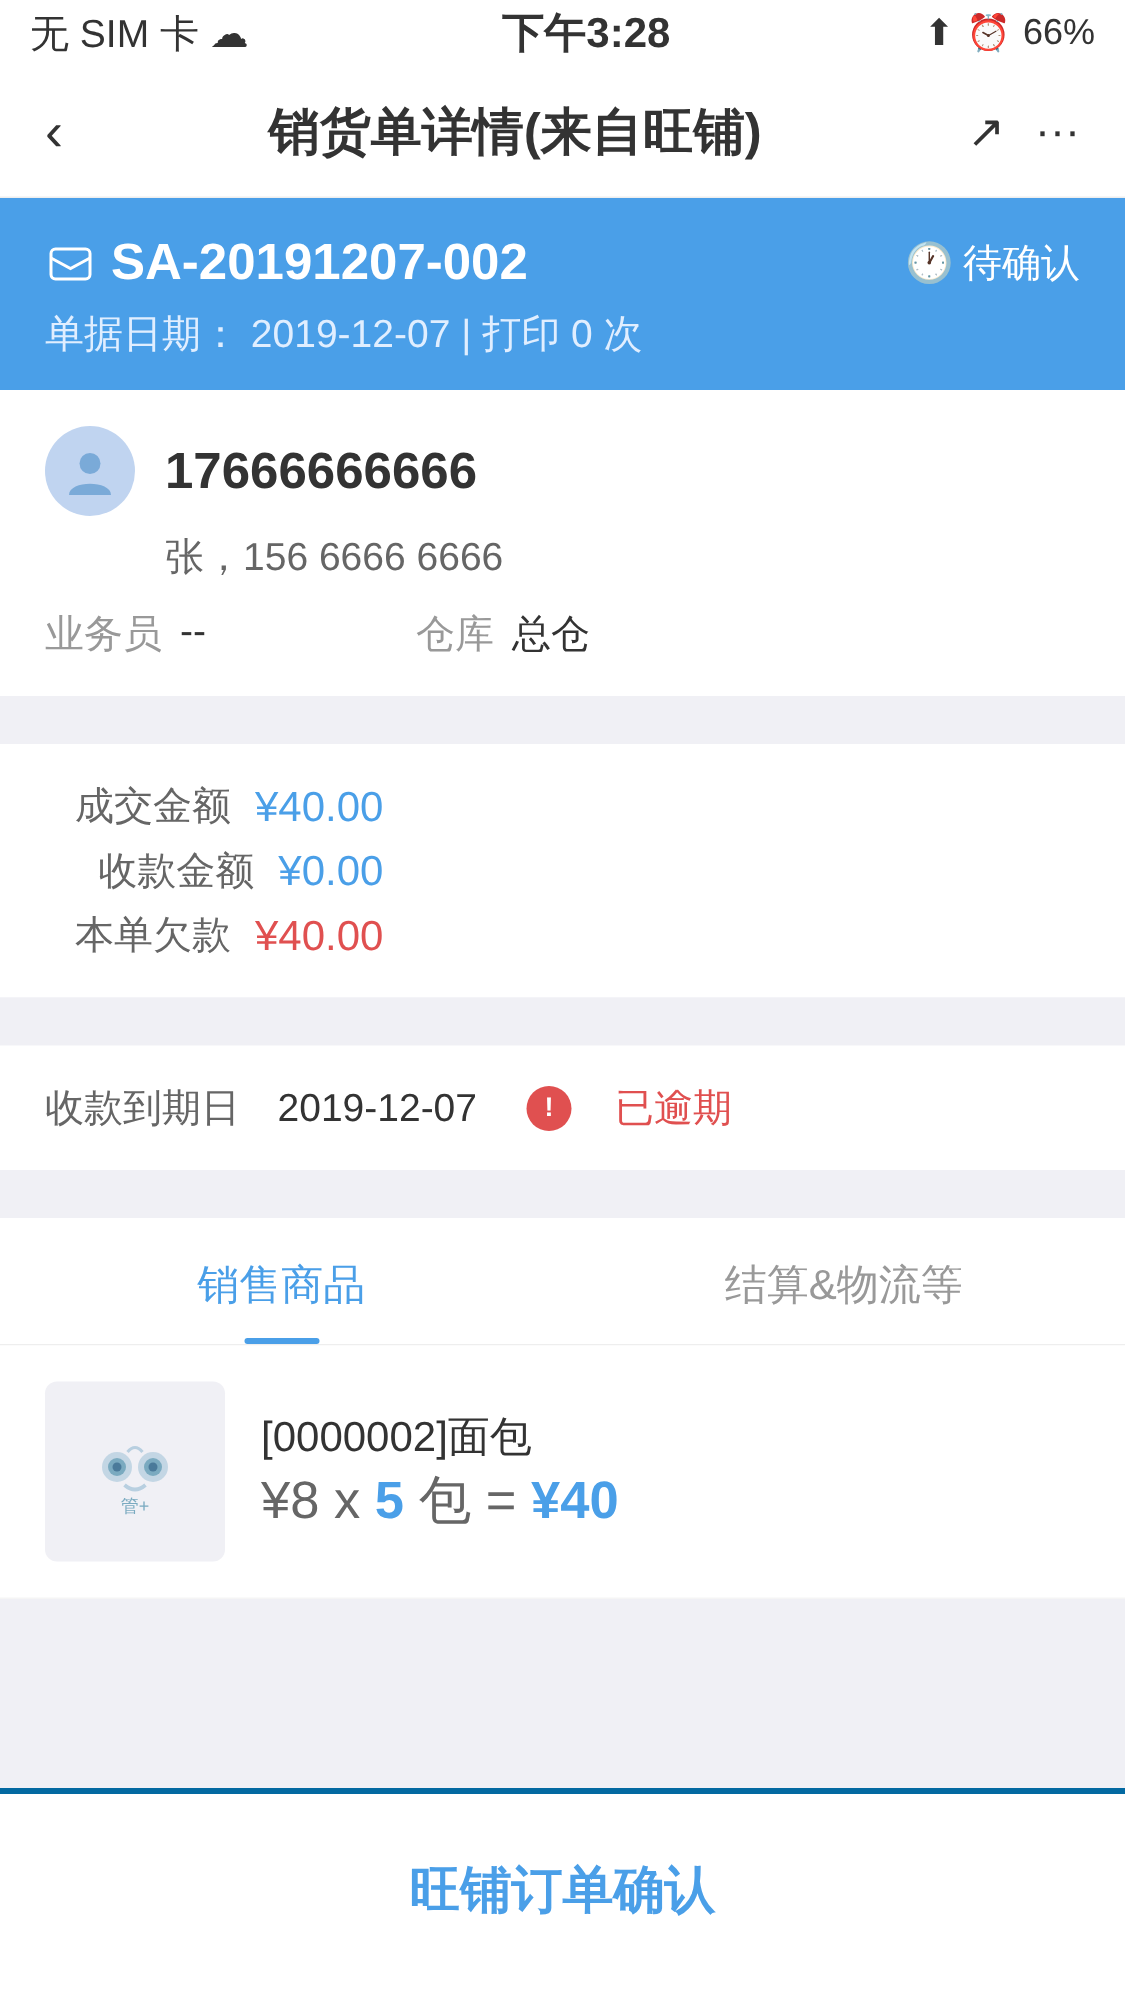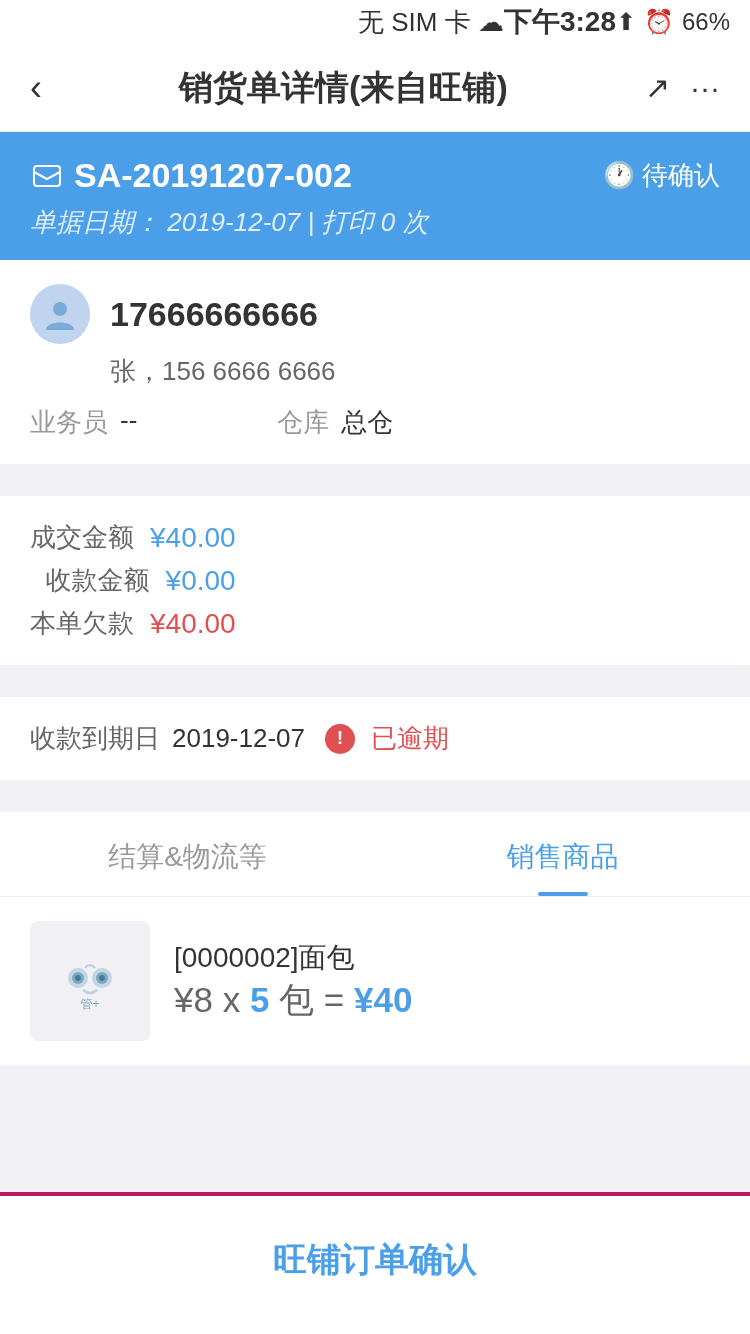--- a/index.html
+++ b/index.html
@@ -14,21 +14,21 @@
       position: relative;
     }
 
     
     .status-bar {
       width: 750px;
       height: 44px;
       background: #fff;
       display: flex;
       align-items: center;
-      justify-content: flex-end;
+      justify-content: space-between;
       padding: 0 20px;
       font-size: 26px;
       font-weight: 500;
     }
     .status-bar-left {
       display: flex;
       align-items: center;
       gap: 8px;
     }
     .status-bar-center {
@@ -104,21 +104,20 @@
     .status-badge {
       display: flex;
       align-items: center;
       gap: 6px;
       font-size: 26px;
       color: #fff;
     }
     .date-info {
       font-size: 26px;
       color: #e0eeff;
-      font-style: italic;
     }
 
     
     .customer-section {
       background: #fff;
       padding: 24px 30px;
       margin-top: 0;
     }
     .customer-row {
       display: flex;
@@ -193,32 +192,32 @@
       flex-direction: column;
       align-items: flex-end;
       gap: 8px;
     }
     .amount-row {
       display: flex;
       gap: 16px;
       align-items: center;
       font-size: 26px;
     }
-    .amount-label { color: #666; }
+    .amount-label { color: #666; margin-left: 20px; }
     .amount-value { color: #4a9fe8; font-size: 28px; font-weight: 500; }
     .amount-value-red { color: #e05050; font-size: 28px; font-weight: 500; }
 
     
     .due-section {
       background: #fff;
       padding: 24px 30px;
       margin-top: 16px;
       display: flex;
       align-items: center;
-      gap: 12px;
+      gap: 25px;
       font-size: 26px;
     }
     .due-label { color: #666; }
     .due-date { color: #333; margin-right: 8px; }
     .overdue-icon {
       width: 30px;
       height: 30px;
       background: #e05050;
       border-radius: 50%;
       display: inline-flex;
@@ -315,21 +314,21 @@
     }
 
     
     .confirm-btn-wrap {
       position: fixed;
       bottom: 0;
       left: 0;
       width: 750px;
       background: #fff;
       padding: 20px 30px 30px;
-      border-top: 4px solid #be185d;
+      border-top: 4px solid #0369a1;
     }
     .confirm-btn {
       width: 100%;
       height: 88px;
       background: #fff;
       border: none;
       border-radius: 8px;
       font-size: 34px;
       color: #4a9fe8;
       font-weight: 600;
@@ -443,25 +442,25 @@
   <span class="due-label">收款到期日</span>
   <span class="due-date">2019-12-07</span>
   <span class="overdue-icon">!</span>
   <span class="overdue-text">已逾期</span>
 </div>
 
 <div class="divider"></div>
 
 <div class="tabs-section">
   <div class="tabs-row">
+    <div class="tab-item active">
+      <span>销售商品</span>
+    </div>
     <div class="tab-item">
       <span>结算&amp;物流等</span>
-    </div>
-    <div class="tab-item active">
-      <span>销售商品</span>
     </div>
   </div>
 
   <div class="product-item">
     <div class="product-thumb">
       <div class="product-thumb-logo">
 
         <svg width="70" height="70" viewBox="0 0 70 70" fill="none">
           <circle cx="23" cy="32" r="10" fill="#b8cfe0" opacity="0.8"></circle>
           <circle cx="47" cy="32" r="10" fill="#b8cfe0" opacity="0.8"></circle>

